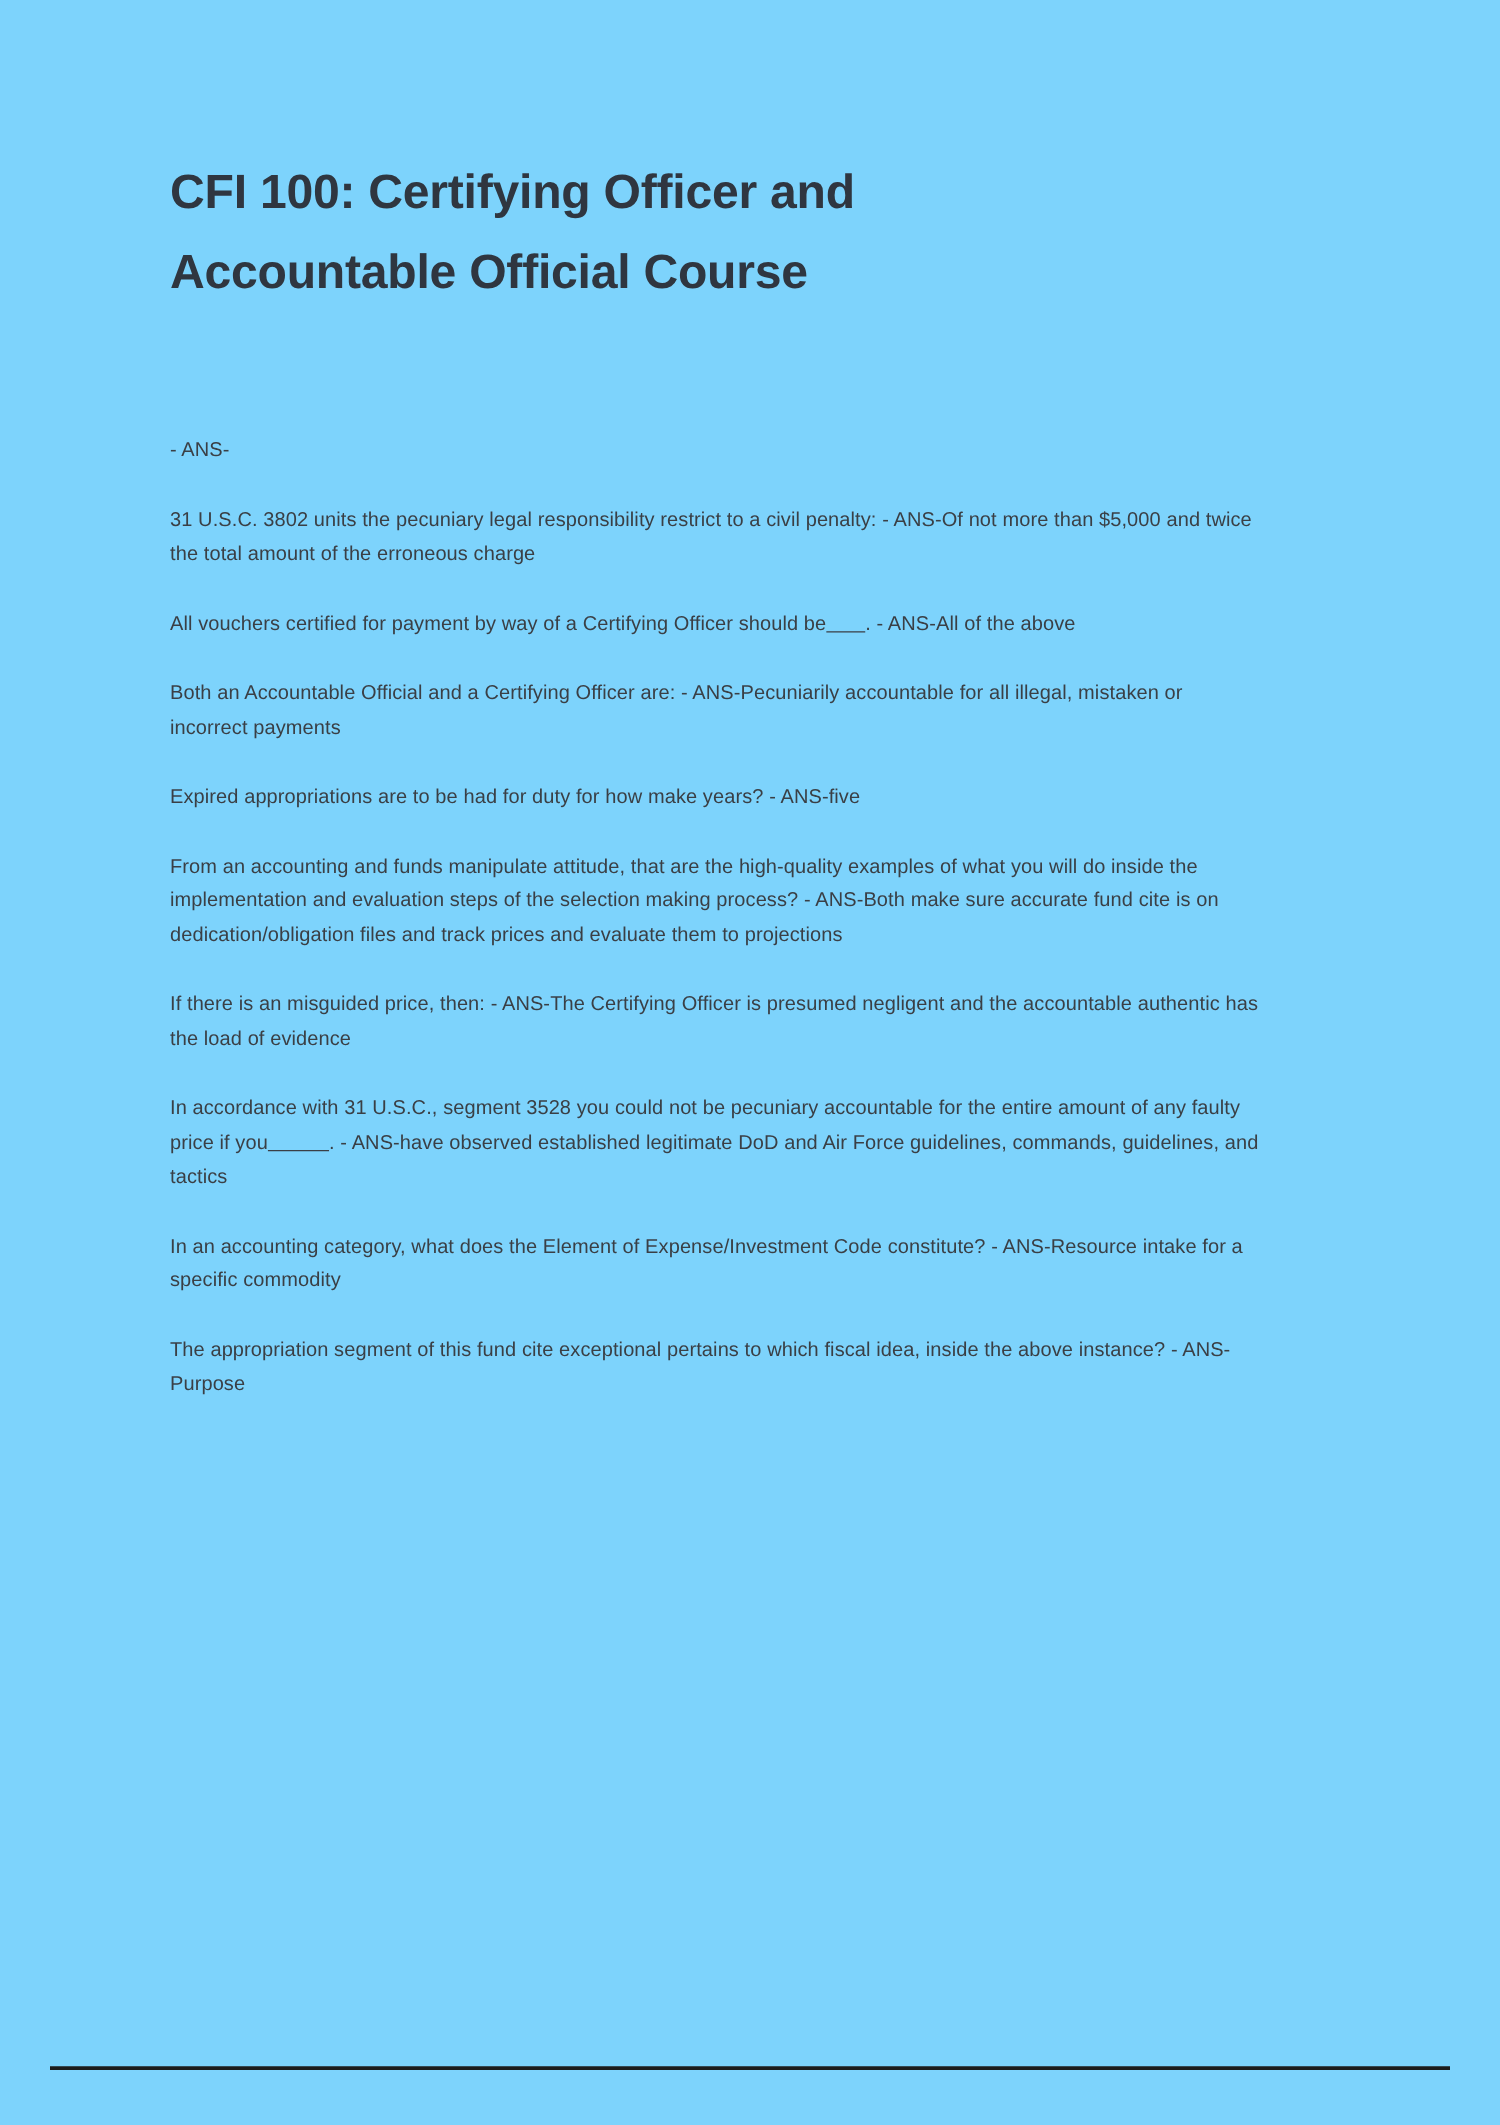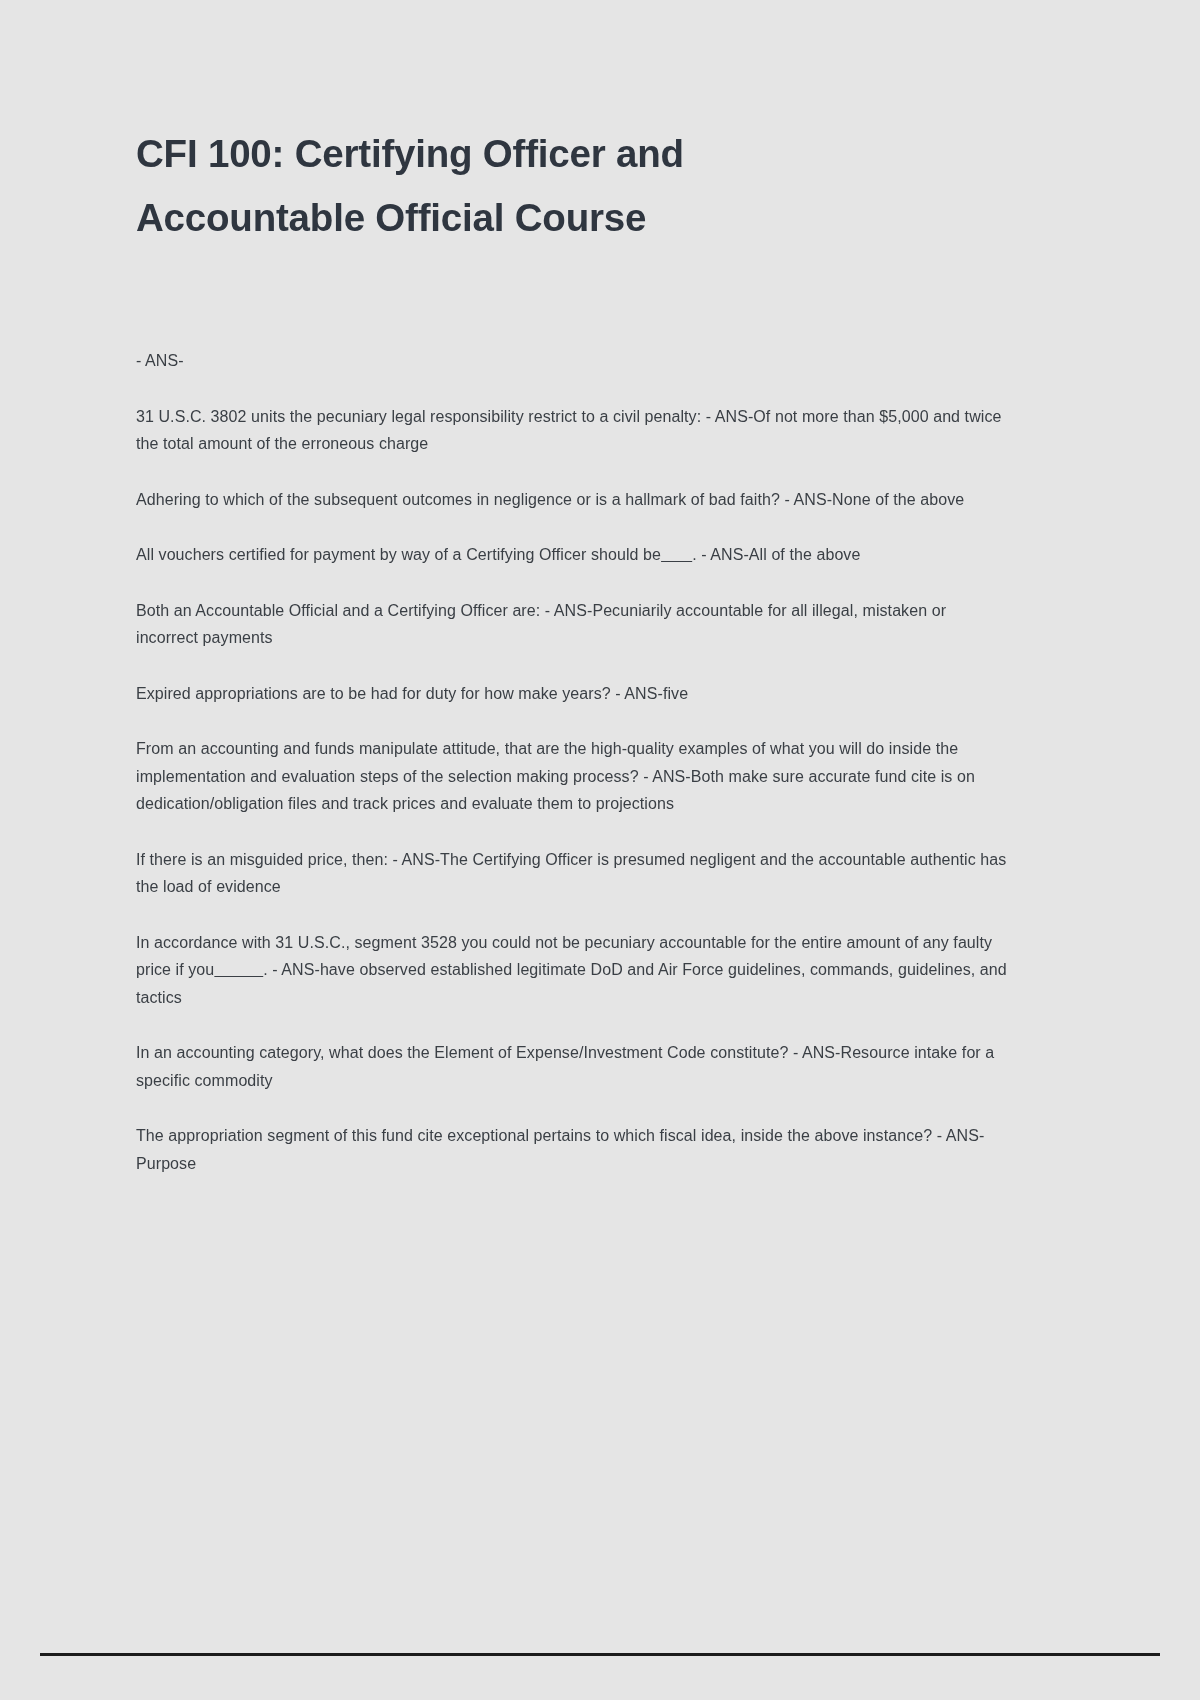--- a/index.html
+++ b/index.html
@@ -12,21 +12,21 @@
     width: 1200px;
     height: 1700px;
     font-family: "Liberation Sans", sans-serif;
     color: #33373d;
     -webkit-font-smoothing: antialiased;
   }
   .page {
     position: relative;
     width: 1200px;
     height: 1700px;
-    background: #e5e5e5;
+    background: #7dd3fc;
     box-sizing: border-box;
     overflow: hidden;
   }
   .content {
     position: absolute;
     left: 136px;
     top: 122px;
     width: 872px;
   }
   .doc-title {
@@ -73,21 +73,20 @@
 
 <div class="page">
 
   <div class="content">
 
     <h1 class="doc-title">CFI 100: Certifying Officer and Accountable Official Course</h1>
 
     <div class="body-block">
       <p class="para">- ANS-</p>
       <p class="para">31 U.S.C. 3802 units the pecuniary legal responsibility restrict to a civil penalty: - ANS-Of not more than $5,000 and twice the total amount of the erroneous charge</p>
-      <p class="para">Adhering to which of the subsequent outcomes in negligence or is a hallmark of bad faith? - ANS-None of the above</p>
       <p class="para">All vouchers certified for payment by way of a Certifying Officer should be<span class="blank">&nbsp;&nbsp;&nbsp;&nbsp;&nbsp;&nbsp;&nbsp;</span>. - ANS-All of the above</p>
       <p class="para">Both an Accountable Official and a Certifying Officer are: - ANS-Pecuniarily accountable for all illegal, mistaken or incorrect payments</p>
       <p class="para">Expired appropriations are to be had for duty for how make years? - ANS-five</p>
       <p class="para">From an accounting and funds manipulate attitude, that are the high-quality examples of what you will do inside the implementation and evaluation steps of the selection making process? - ANS-Both make sure accurate fund cite is on dedication/obligation files and track prices and evaluate them to projections</p>
       <p class="para">If there is an misguided price, then: - ANS-The Certifying Officer is presumed negligent and the accountable authentic has the load of evidence</p>
       <p class="para">In accordance with 31 U.S.C., segment 3528 you could not be pecuniary accountable for the entire amount of any faulty price if you<span class="blank">&nbsp;&nbsp;&nbsp;&nbsp;&nbsp;&nbsp;&nbsp;&nbsp;&nbsp;&nbsp;&nbsp;</span>. - ANS-have observed established legitimate DoD and Air Force guidelines, commands, guidelines, and tactics</p>
       <p class="para">In an accounting category, what does the Element of Expense/Investment Code constitute? - ANS-Resource intake for a specific commodity</p>
       <p class="para">The appropriation segment of this fund cite exceptional pertains to which fiscal idea, inside the above instance? - ANS-Purpose</p>
     </div>
 

